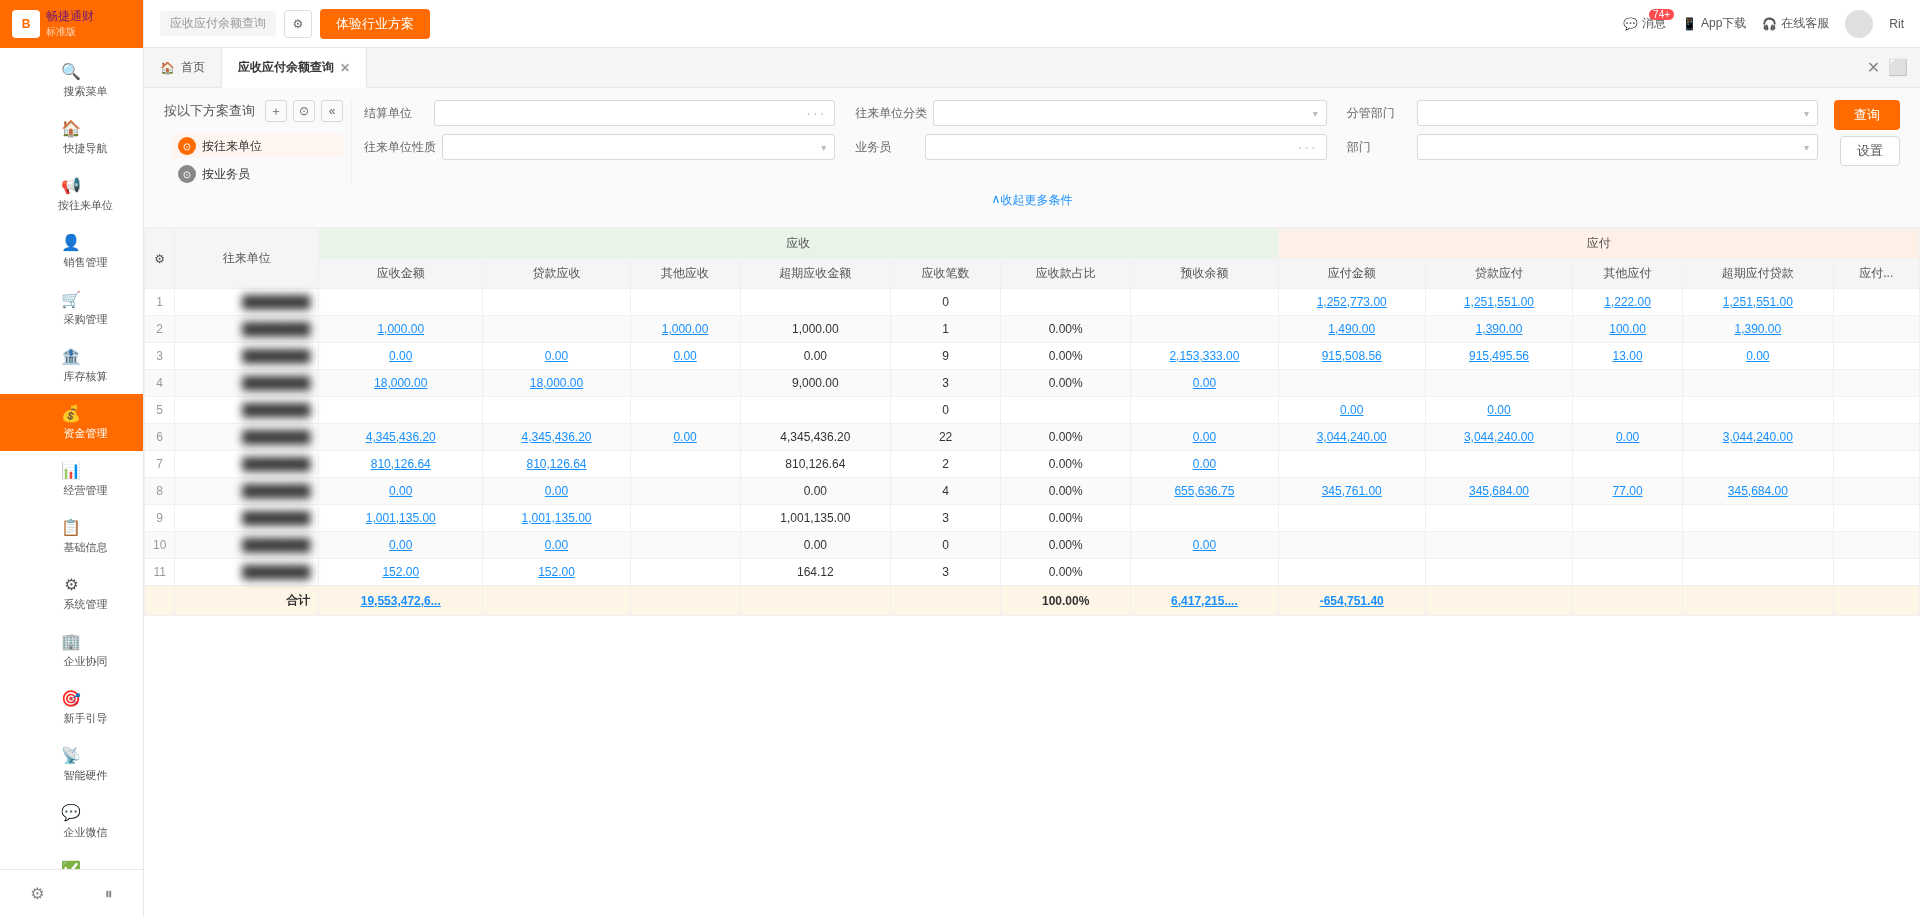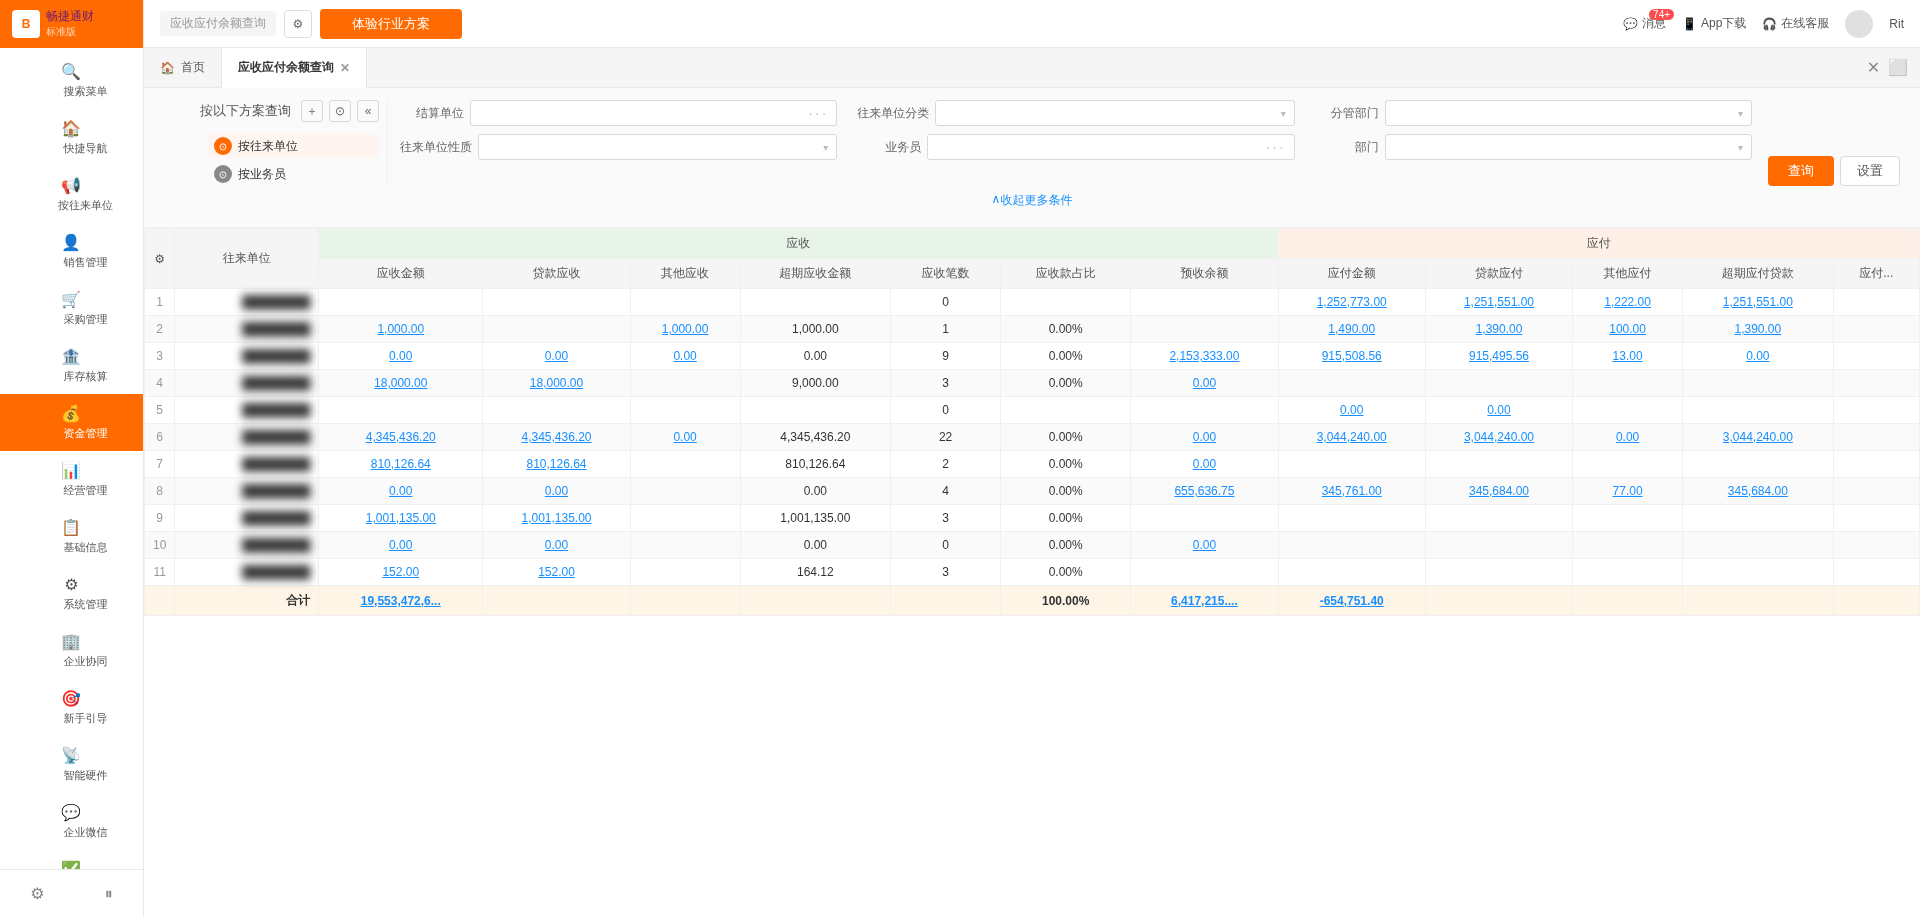--- a/index.html
+++ b/index.html
@@ -35,21 +35,21 @@
       border: 1px solid #ddd;
       border-radius: 4px;
       display: flex; align-items: center; justify-content: center;
       cursor: pointer; color: #666;
     }
     .top-bar-btn-orange {
       background: #ff6b00;
       color: #fff;
       border: none;
       border-radius: 4px;
-      padding: 6px 32px;
+      padding: 6px 16px;
       cursor: pointer;
       font-size: 13px;
     }
     .top-bar-right {
       display: flex;
       align-items: center;
       gap: 16px;
       font-size: 12px;
       color: #555;
     }
@@ -367,21 +367,20 @@
     }
 
     
     ::-webkit-scrollbar { width: 6px; height: 6px; }
     ::-webkit-scrollbar-thumb { background: #d9d9d9; border-radius: 3px; }
     ::-webkit-scrollbar-track { background: transparent; }
 
     .filter-section {
       display: flex;
       gap: 0;
-      margin-left: 36px;
     }
     .filter-left-panel {
       min-width: 130px;
       padding-right: 8px;
       border-right: 1px solid #f0f0f0;
       margin-right: 12px;
     }
     .main-filter-grid {
       flex: 1;
       display: grid;
@@ -389,21 +388,21 @@
       gap: 8px 20px;
       align-content: start;
     }
     .filter-field {
       display: flex;
       align-items: center;
       gap: 6px;
     }
     .ff-label {
       min-width: 64px;
-      text-align: right;
+      text-align: left;
       color: #666;
       font-size: 12px;
       white-space: nowrap;
     }
     .ff-control {
       flex: 1;
       border: 1px solid #d9d9d9;
       border-radius: 3px;
       padding: 4px 8px;
       background: #fff;
@@ -611,21 +610,21 @@
 
           <div class="filter-field">
             <span class="ff-label">部门</span>
             <div class="ff-control">
               <span class="ff-control-text"></span>
               <span class="ff-caret">▾</span>
             </div>
           </div>
         </div>
 
-        <div style="display:flex;flex-direction:row;gap:6px;margin-left:16px;align-items:flex-end;justify-content:flex-start;padding-top:0;">
+        <div style="display:flex;flex-direction:column;gap:6px;margin-left:16px;align-items:flex-end;justify-content:flex-start;padding-top:0;">
           <button class="btn-query">查询</button>
           <button class="btn-settings">设置</button>
         </div>
       </div>
 
       <div class="collapse-bar">
         <span>∧</span>
         <span>收起更多条件</span>
       </div>
     </div>

